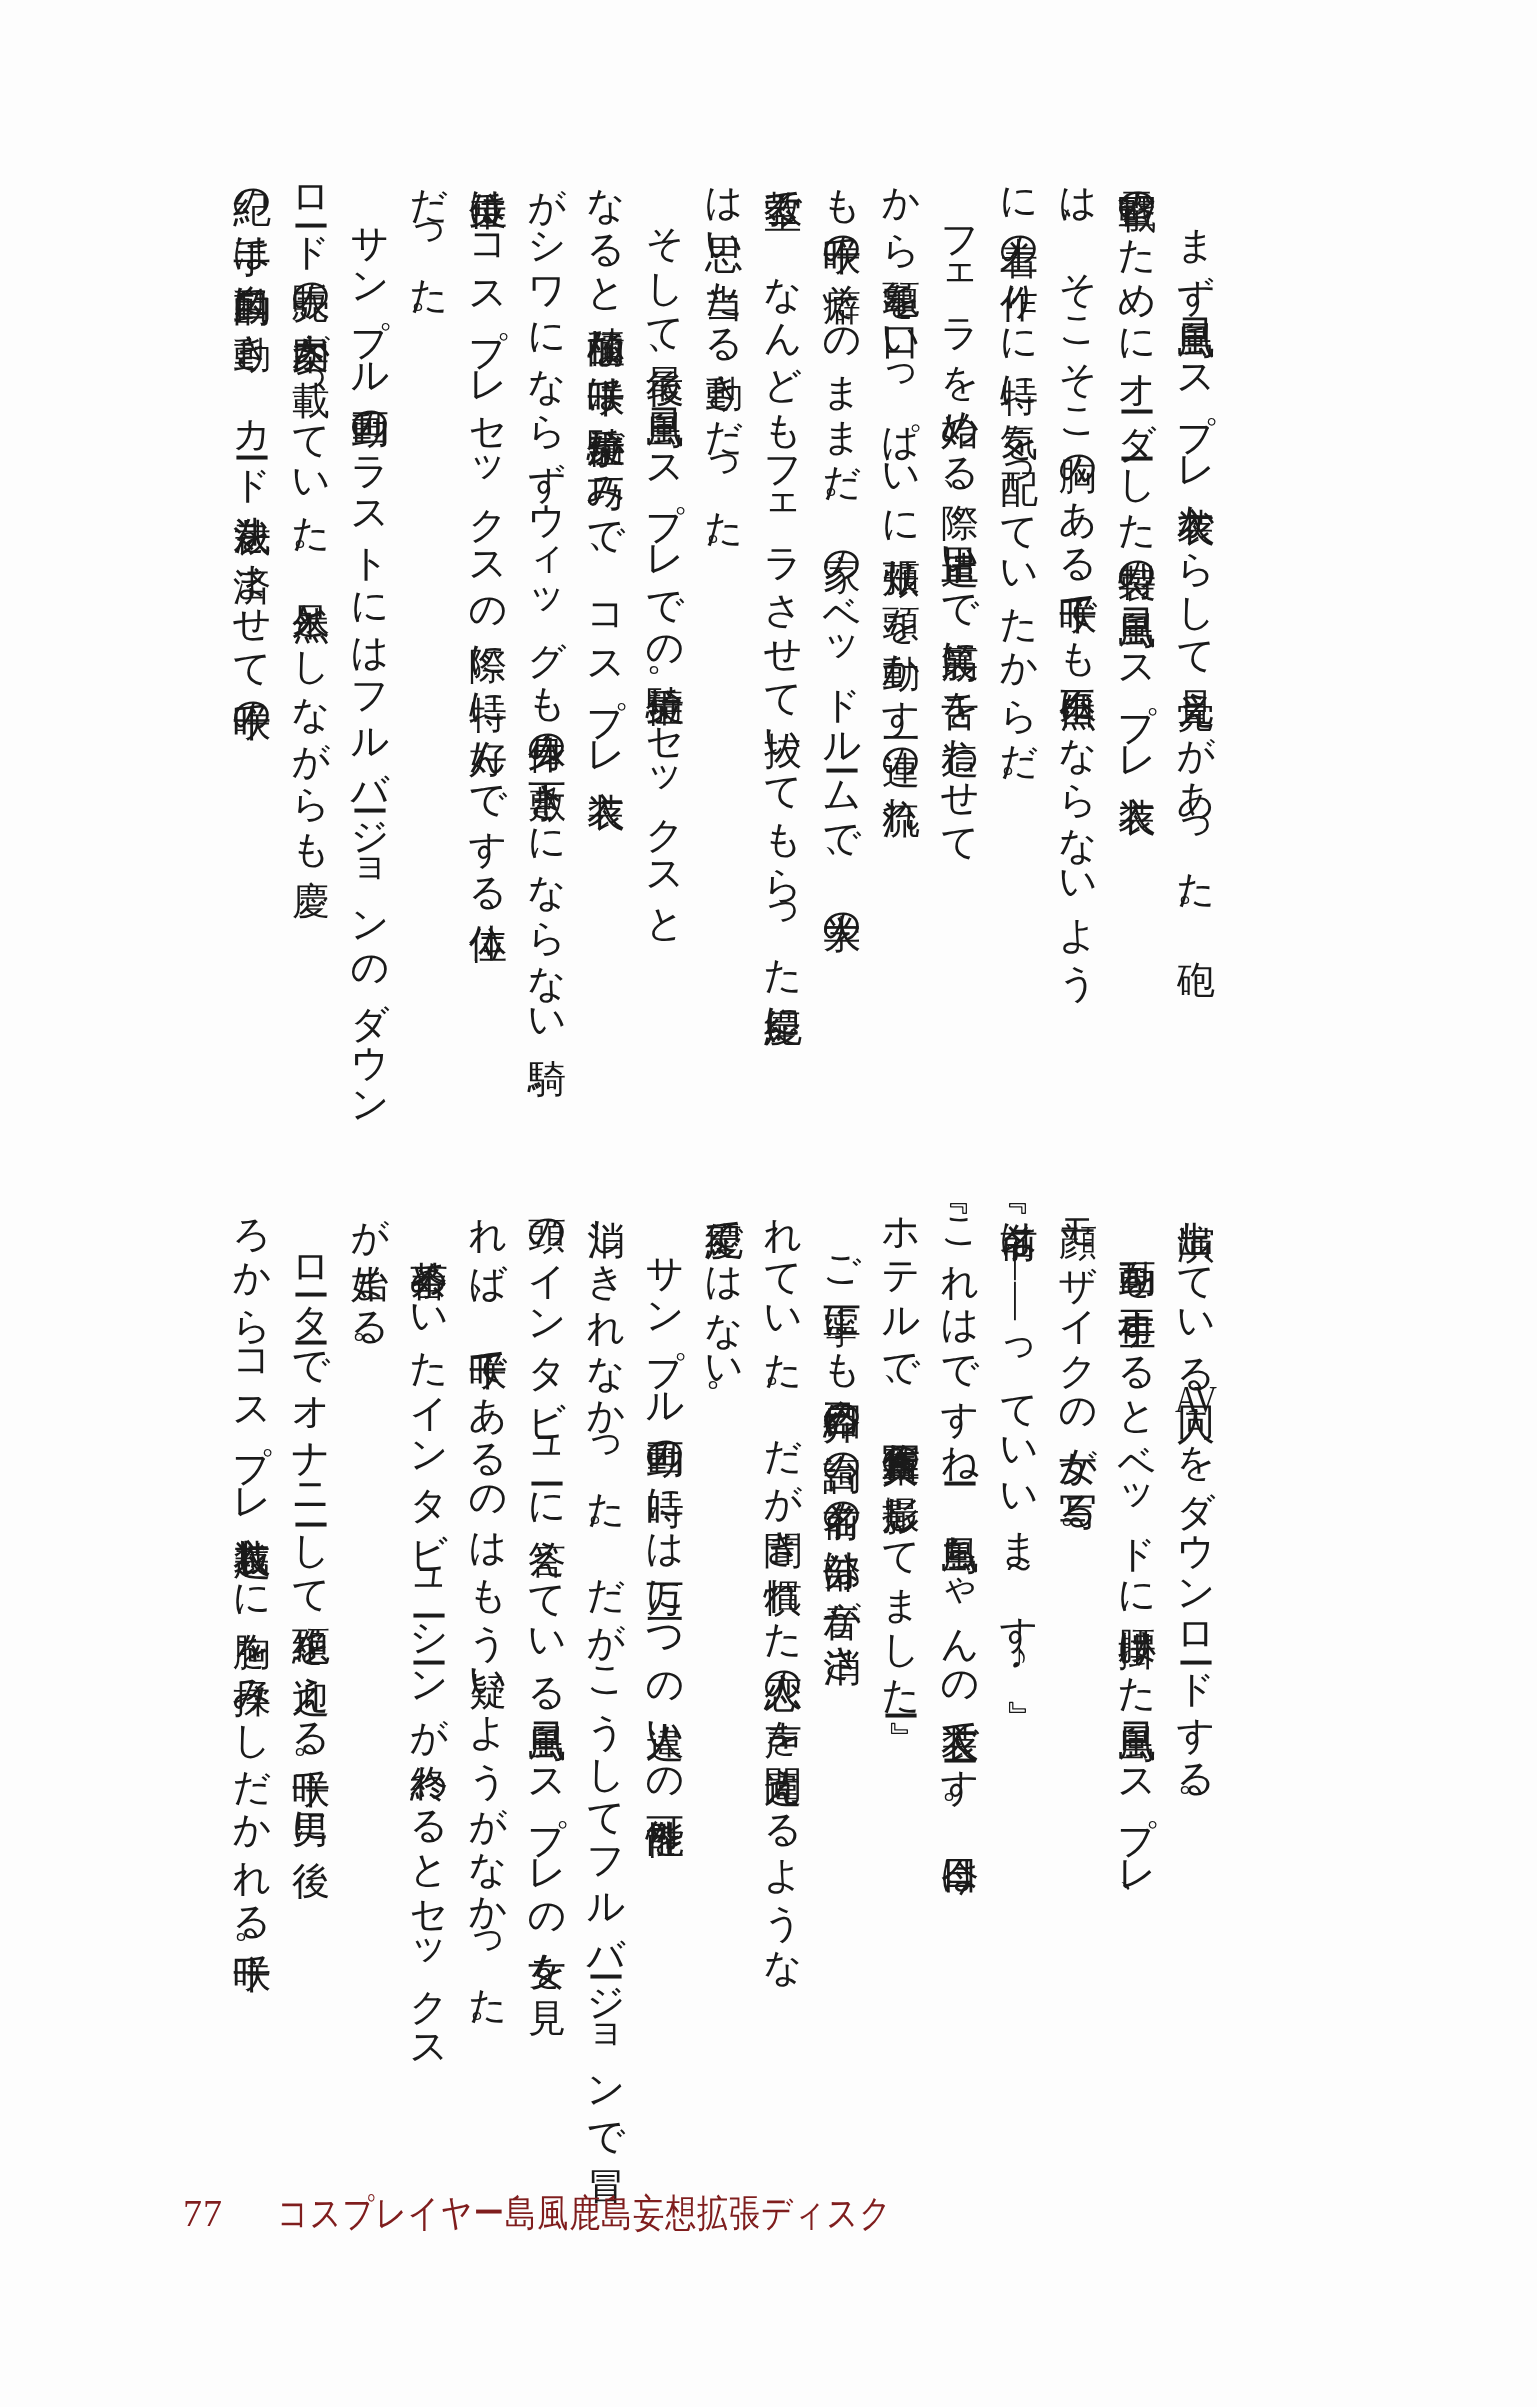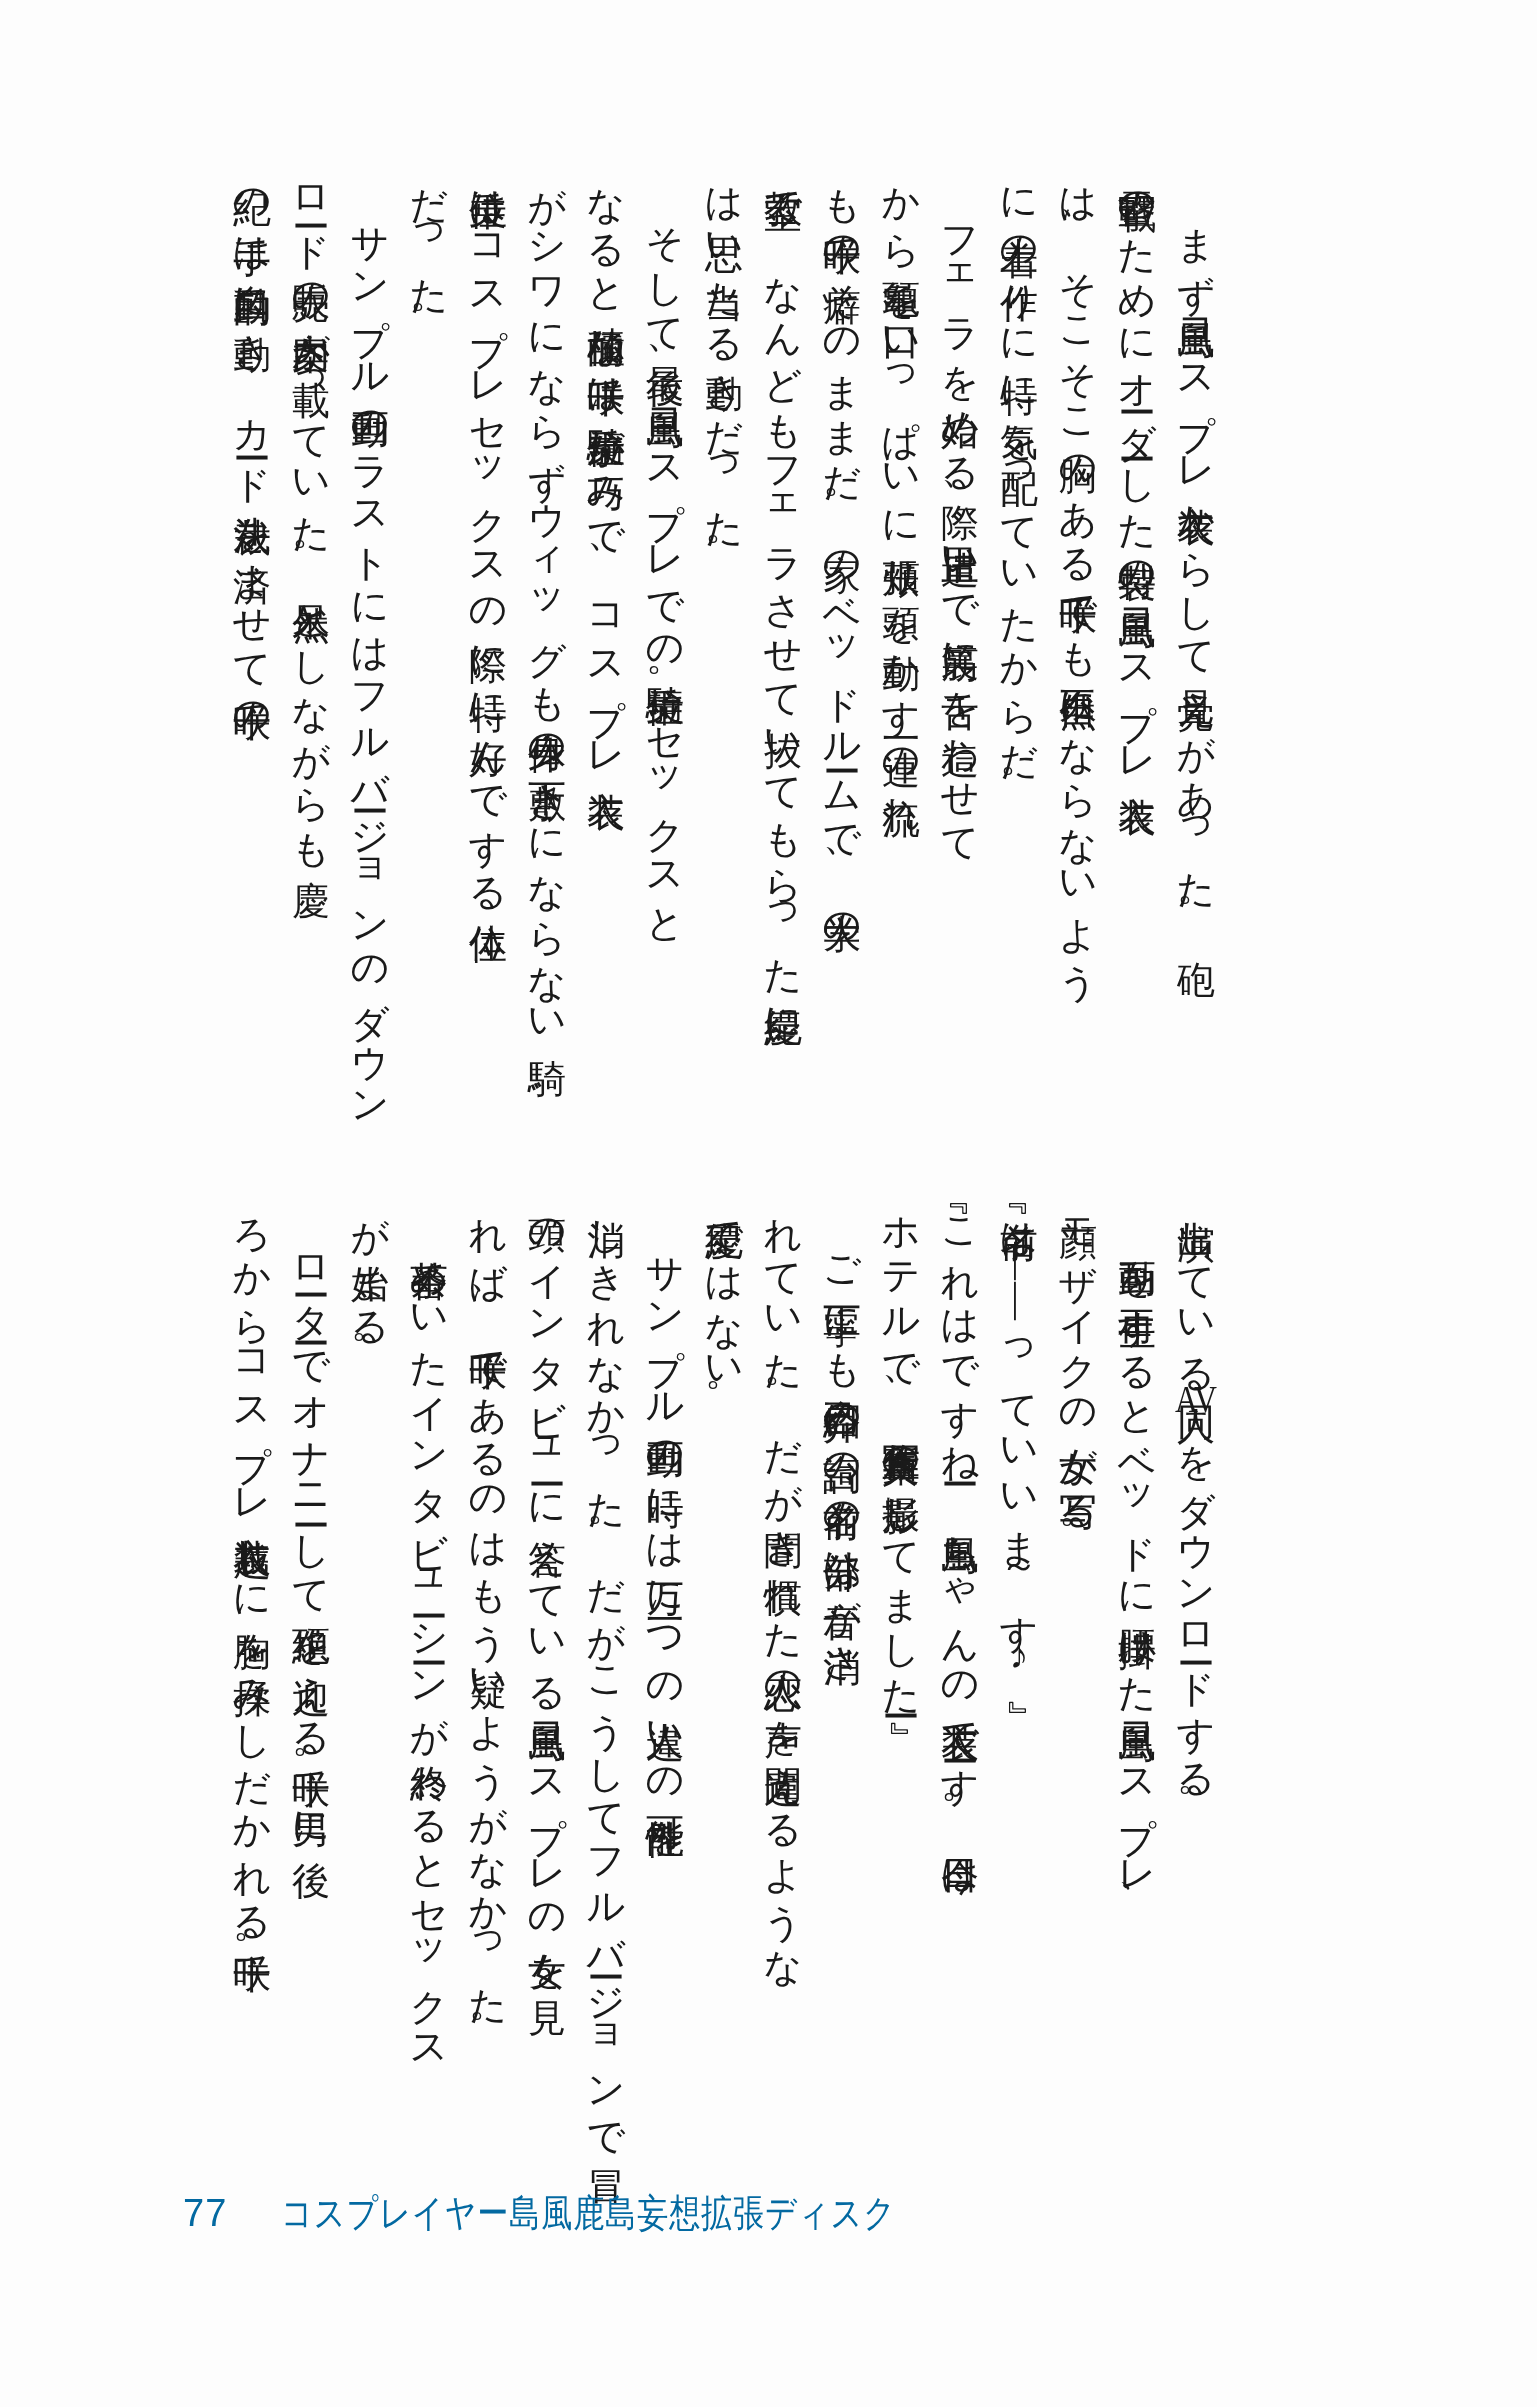--- a/index.html
+++ b/index.html
@@ -35,22 +35,22 @@
   
   .tcy { text-combine-upright: all; }
 
   
   .footer {
     position: absolute;
     left: 183px;
     top: 2188px;
     display: flex;
     align-items: baseline;
-    color: #0369a1;
-    font-family: Liberation Sans, sans-serif;
+    color: #7f1d1d;
+    font-family: Liberation Serif, serif;
   }
   .page-number {
     font-size: 38px;
     letter-spacing: 1px;
   }
   .running-title {
     font-size: 38px;
     margin-left: 54px;
     letter-spacing: 1px;
     transform: scaleX(0.82);

